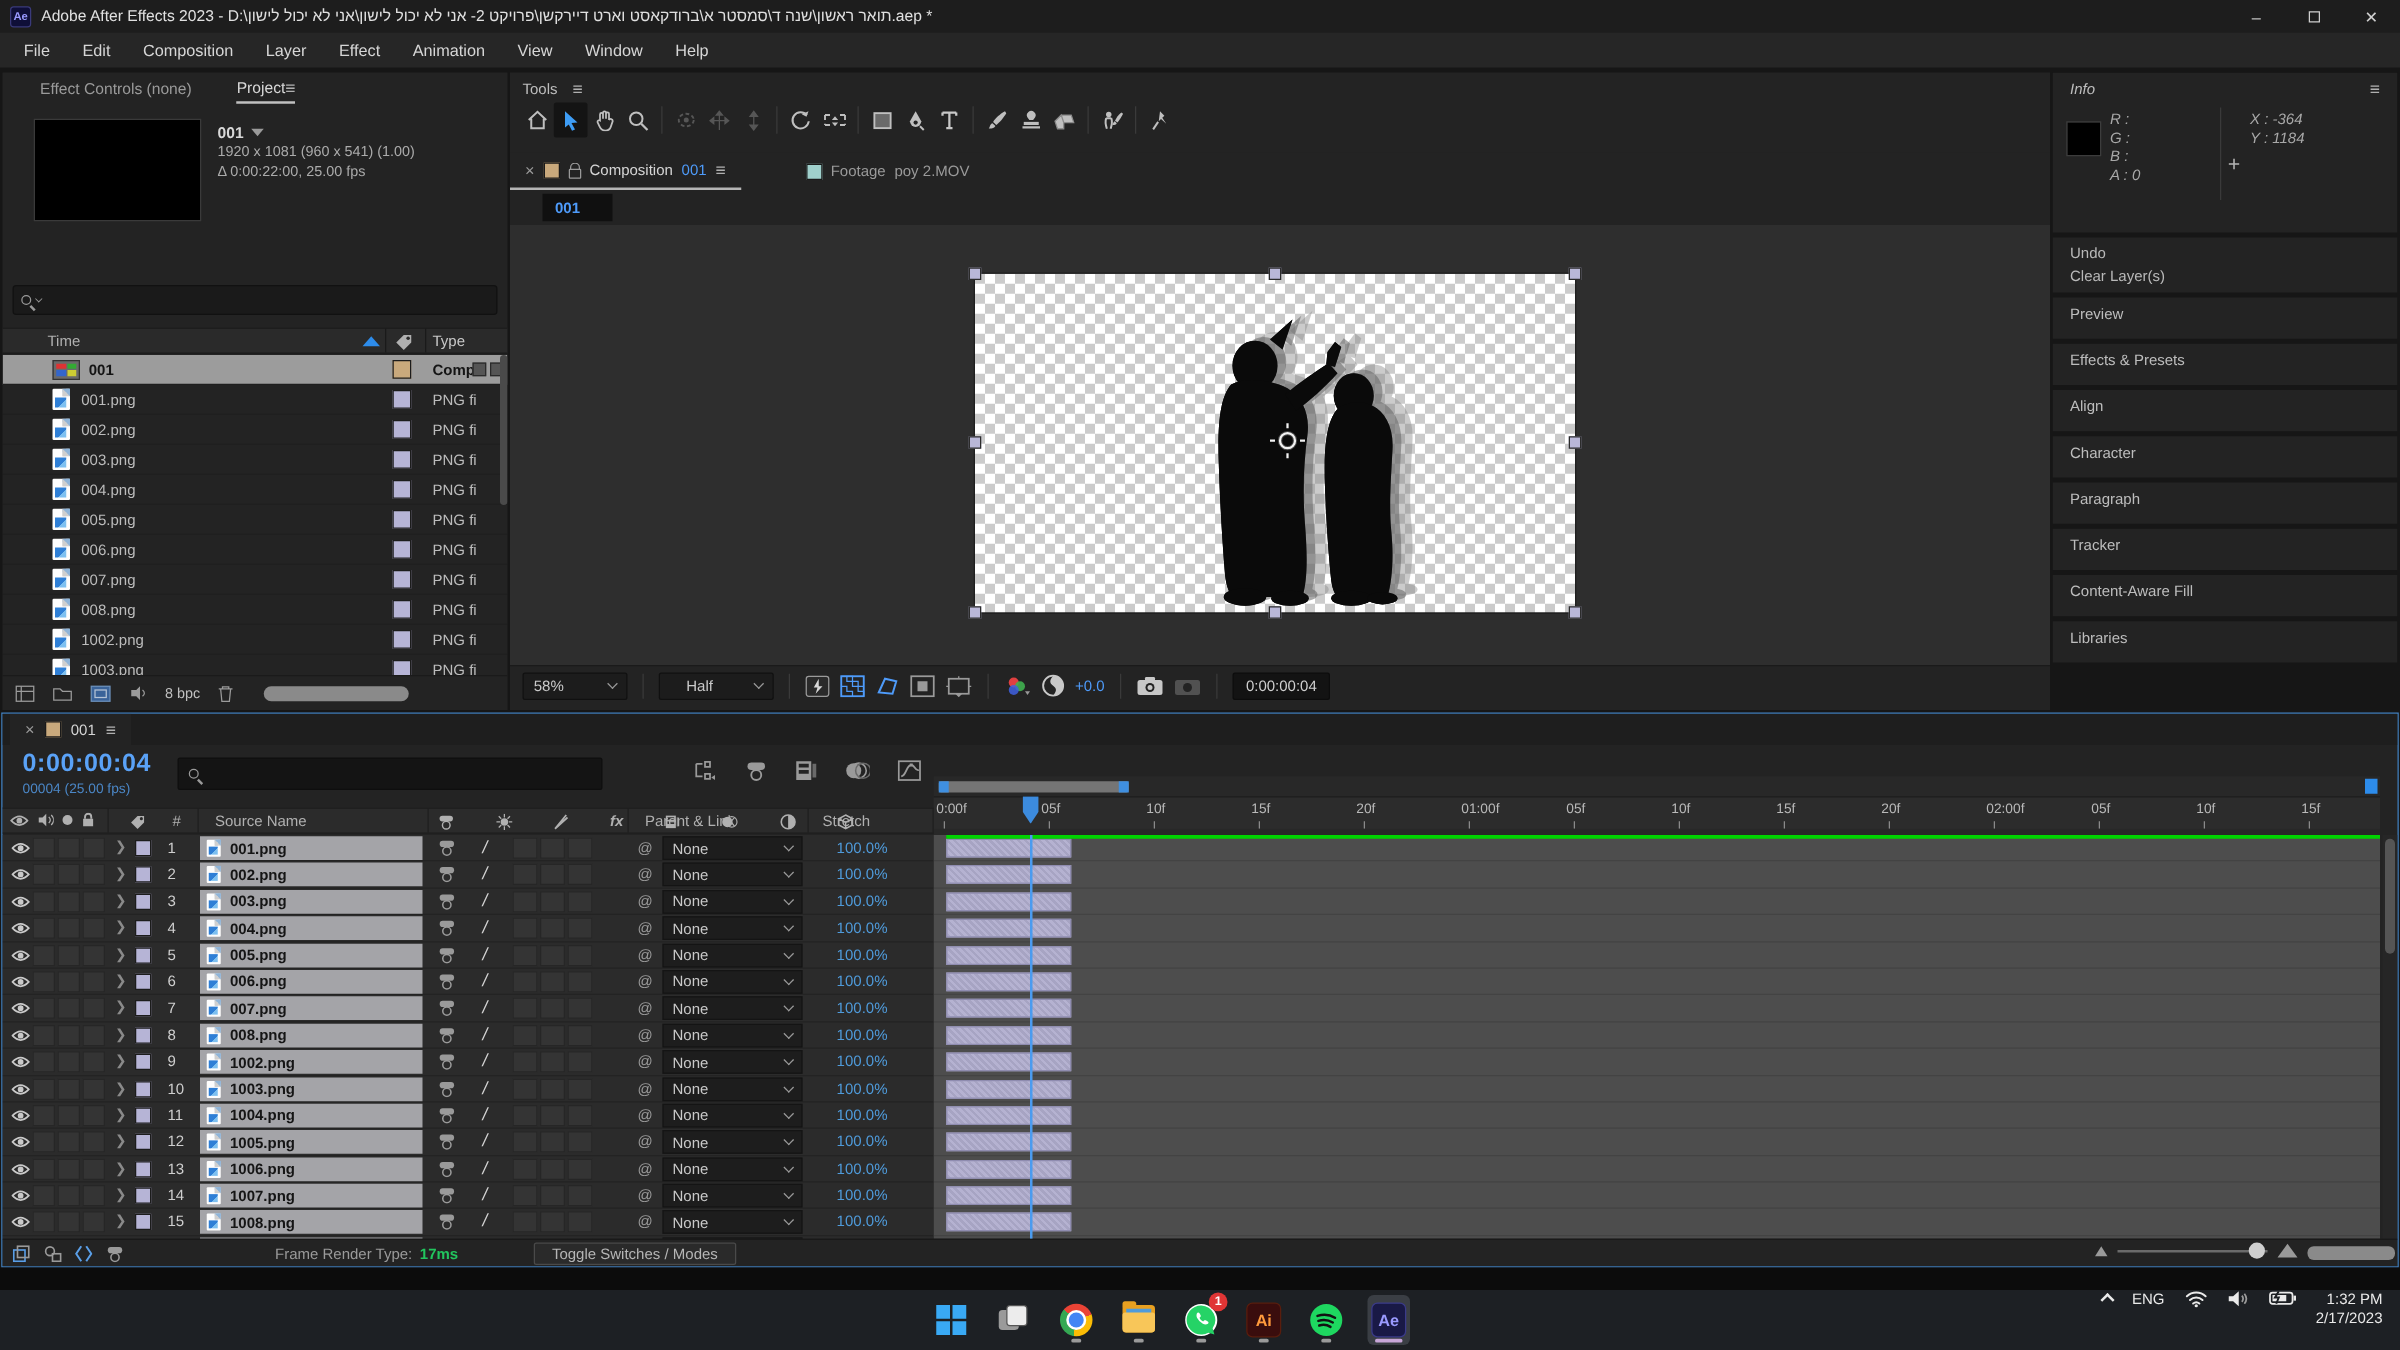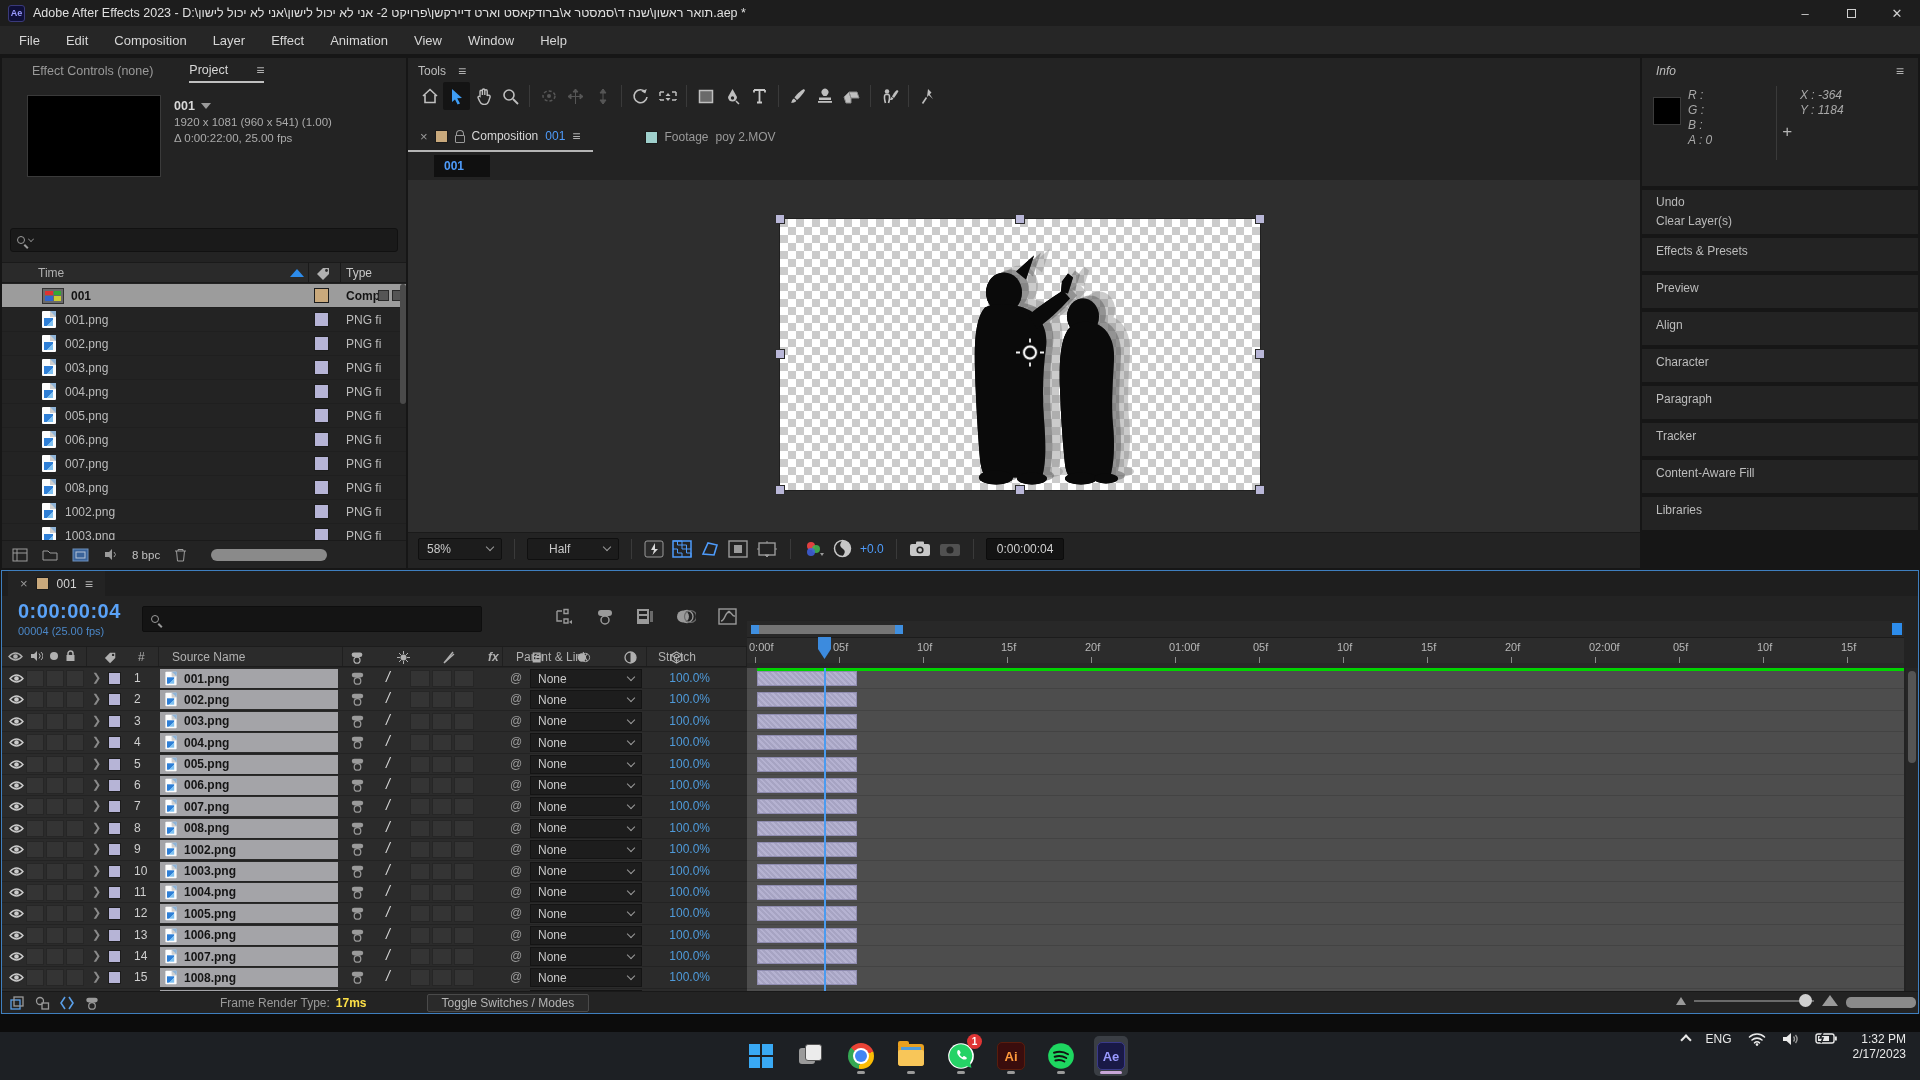--- a/index.html
+++ b/index.html
@@ -20,21 +20,21 @@
   .menubar{left:0;top:26px;width:1920px;height:30px;background:#262626;border-bottom:2px solid #161616;display:flex;align-items:center;padding-left:6px;}
   .menu-item{padding:0 13px;color:#d6d6d6;font-size:13px;height:100%;display:flex;align-items:center;}
   
   .panel{background:#232323;position:absolute;overflow:hidden;}
   .lpanel{left:2px;top:58px;width:404px;height:510px;}
   .cpanel{left:408px;top:58px;width:1232px;height:510px;}
   .rpanel{left:1642px;top:58px;width:276px;height:510px;}
   
   .lp-tabs{height:30px;display:flex;align-items:center;padding-left:30px;gap:36px;}
   .lp-tab{color:#9a9a9a;font-size:12.5px;padding-bottom:4px;}
-  .lp-tab.active{color:#d8d8d8;border-bottom:2px solid #c0c0c0;display:flex;align-items:center;gap:28px;}
+  .lp-tab.active{color:#d8d8d8;border-bottom:2px solid #c0c0c0;display:flex;align-items:center;gap:0;}
   .hamb{color:#b0b0b0;font-size:14px;line-height:1;}
   .thumb{left:26px;top:38px;width:132px;height:80px;background:#000;outline:1px solid #3a3a3a;}
   .cinfo{left:172px;top:40px;line-height:16px;color:#ababab;font-size:11.5px;}
   .cinfo .nm{color:#d8d8d8;font-weight:bold;font-size:12.5px;display:flex;align-items:center;gap:6px;}
   .lp-search{left:8px;top:170px;width:388px;height:24px;background:#1a1a1a;border:1px solid #111;border-radius:3px;display:flex;align-items:center;padding-left:6px;gap:3px;}
   .lens{width:8px;height:8px;border:1.5px solid #9a9a9a;border-radius:50%;position:relative;}
   .lens:after{content:"";position:absolute;left:7px;top:7px;width:5px;height:1.5px;background:#9a9a9a;transform:rotate(45deg);transform-origin:0 0;}
   .lp-search input,.tl-search input{background:transparent;border:none;outline:none;color:#ccc;width:85%;}
   .lp-head{left:0;top:204px;width:404px;height:21px;background:#2a2a2a;border-top:1px solid #1a1a1a;border-bottom:1px solid #1a1a1a;}
   .lp-head .nm{position:absolute;left:36px;top:3px;color:#b0b0b0;}
@@ -133,21 +133,21 @@
   .trackzone{position:absolute;left:745px;top:97px;right:14px;bottom:22px;background:#4d4d4d;overflow:hidden;}
   .trow{position:relative;height:21.4px;border-bottom:1px solid #434343;}
   .tbar{position:absolute;left:10px;top:3px;width:100px;height:15px;background:#b5b2d1;border:1px solid #8f8cb0;background-image:repeating-linear-gradient(45deg,rgba(40,40,70,.10) 0 2px,transparent 2px 4px);}
   .cacheline{position:absolute;left:10px;top:0;right:0;height:3px;background:#00d300;z-index:3;}
   .phline{position:absolute;left:77px;top:0;bottom:0;width:1.5px;background:#4a9bf0;z-index:4;}
   .tl-vsb{position:absolute;right:0;top:97px;width:12px;bottom:22px;background:#262626;}
   .tl-vsb i{position:absolute;left:2px;top:3px;width:8px;height:92px;background:#555;border-radius:4px;display:block;}
   .tl-foot{position:absolute;left:0;bottom:0;width:100%;height:22px;background:#232323;border-top:1px solid #191919;display:flex;align-items:center;}
   .footicons{display:flex;gap:10px;margin-left:8px;align-items:center;}
   .frt{margin-left:120px;color:#9a9a9a;}
-  .frt b{color:#fde047;font-weight:bold;margin-left:6px;}
+  .frt b{color:#22c55e;font-weight:bold;margin-left:6px;}
   .togglebtn{margin-left:60px;height:18px;border:1px solid #4a4a4a;border-radius:2px;color:#b5b5b5;display:flex;align-items:center;padding:0 14px;background:#2a2a2a;}
   .zoomctl{position:absolute;right:80px;top:3px;display:flex;align-items:center;gap:8px;}
   .ztrack{width:120px;height:2px;background:#6a6a6a;position:relative;}
   .ztrack i{position:absolute;right:2px;top:-6px;width:13px;height:13px;background:#cfcfcf;border-radius:50%;display:block;}
   .mtn{width:0;height:0;border-left:5px solid transparent;border-right:5px solid transparent;border-bottom:8px solid #9a9a9a;}
   .mtn.big{border-left-width:8px;border-right-width:8px;border-bottom-width:11px;}
   .footpill{position:absolute;right:2px;top:5px;width:70px;height:11px;background:#8a8a8a;border-radius:5px;}
   
   .deskgap{left:0;top:1014px;width:1920px;height:18px;background:#0c0c0c;}
   .taskbar{left:0;top:1032px;width:1920px;height:48px;background:#1d2024;display:flex;align-items:center;}
@@ -631,25 +631,25 @@
         <div>Y : 1184</div>
       </div>
     </div>
     <div class="history">
       <div>Undo</div>
       <div>Clear Layer(s)</div>
     </div>
     <div>
 
         <div class="rp-sec collapsed">
+          <span class="rp-title">Preview</span>
+        </div>
+
+        <div class="rp-sec collapsed">
           <span class="rp-title">Effects &amp; Presets</span>
-        </div>
-
-        <div class="rp-sec collapsed">
-          <span class="rp-title">Preview</span>
         </div>
 
         <div class="rp-sec collapsed">
           <span class="rp-title">Align</span>
         </div>
 
         <div class="rp-sec collapsed">
           <span class="rp-title">Character</span>
         </div>
 

